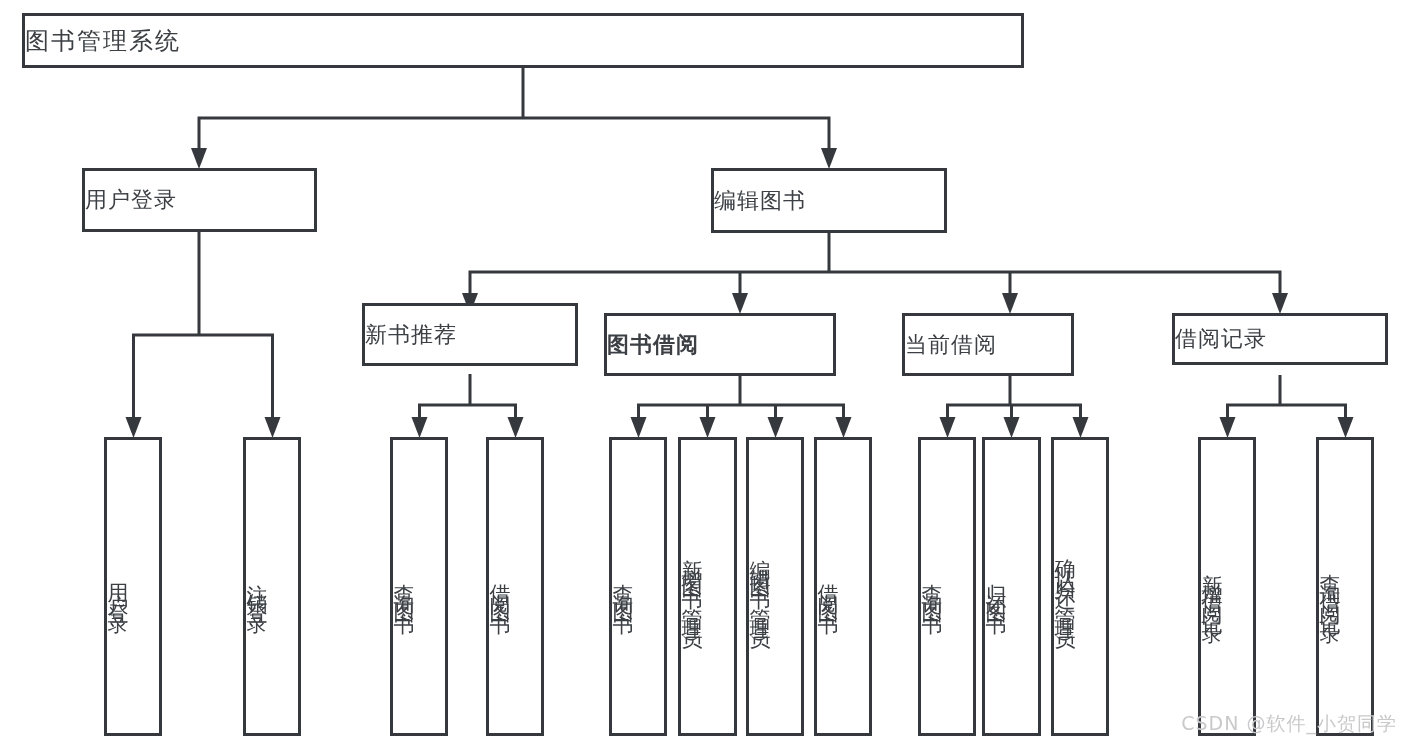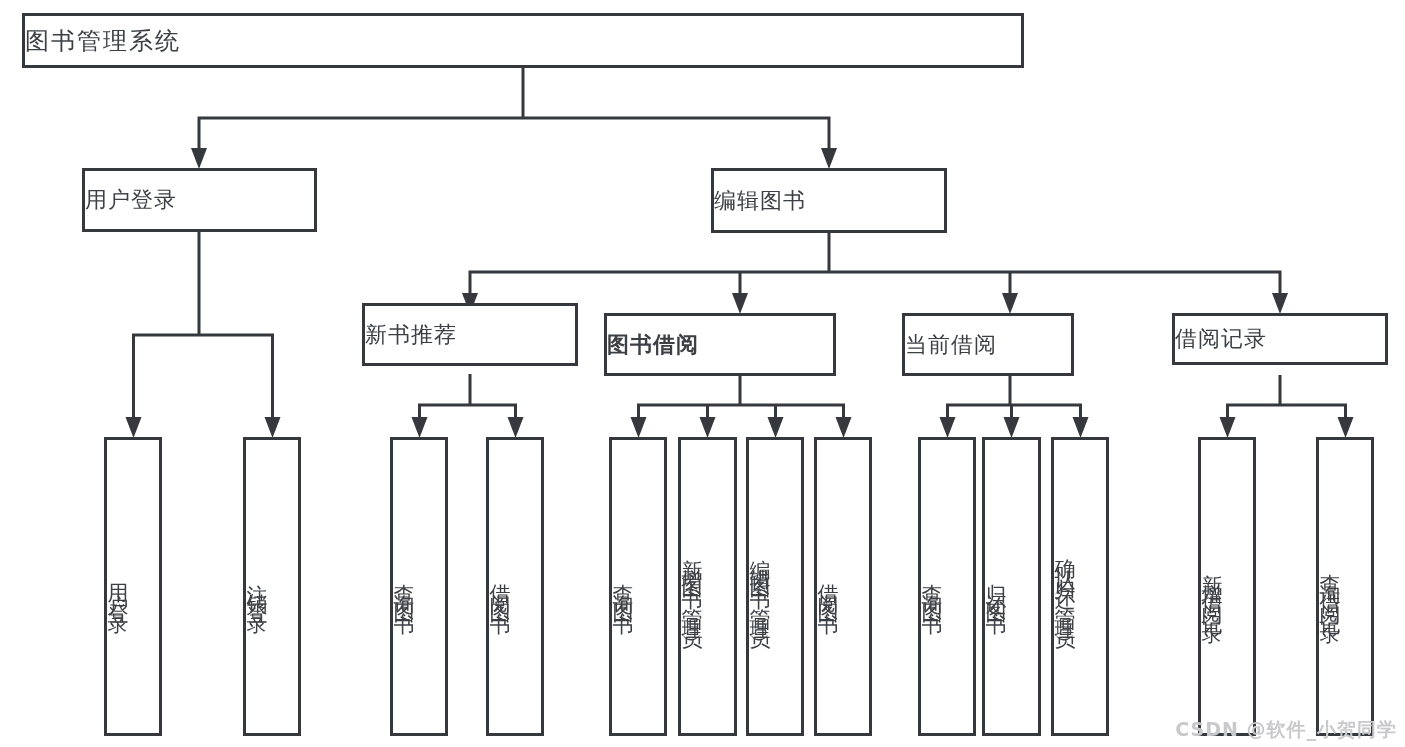--- a/index.html
+++ b/index.html
@@ -23,23 +23,23 @@
     color:var(--text-color);
   }
   .node.hbox{font-size:22px;letter-spacing:1px;}
   .node.root{font-size:24px;letter-spacing:2px;}
   .node.vbox .vtext{
     writing-mode:vertical-rl;text-orientation:mixed;
     font-size:21px;line-height:1;letter-spacing:10px;
     white-space:nowrap;
   }
   .watermark{
-    position:absolute;right:8px;bottom:4px;
+    position:absolute;right:8px;bottom:10px;
     color:var(--watermark-color);font-size:19px;letter-spacing:1px;
-    z-index:5;pointer-events:none;font-weight:bold;
+    z-index:5;pointer-events:none;
   }
 </style>
 </head>
 <body>
 
 <div class="stage">
 
   <svg class="connectors" viewBox="0 0 1405 747" xmlns="http://www.w3.org/2000/svg">
 
     <path d="M523 66 L523 118 M199 118 L829 118 M199 116.5 L199 150 M829 116.5 L829 150"></path>

